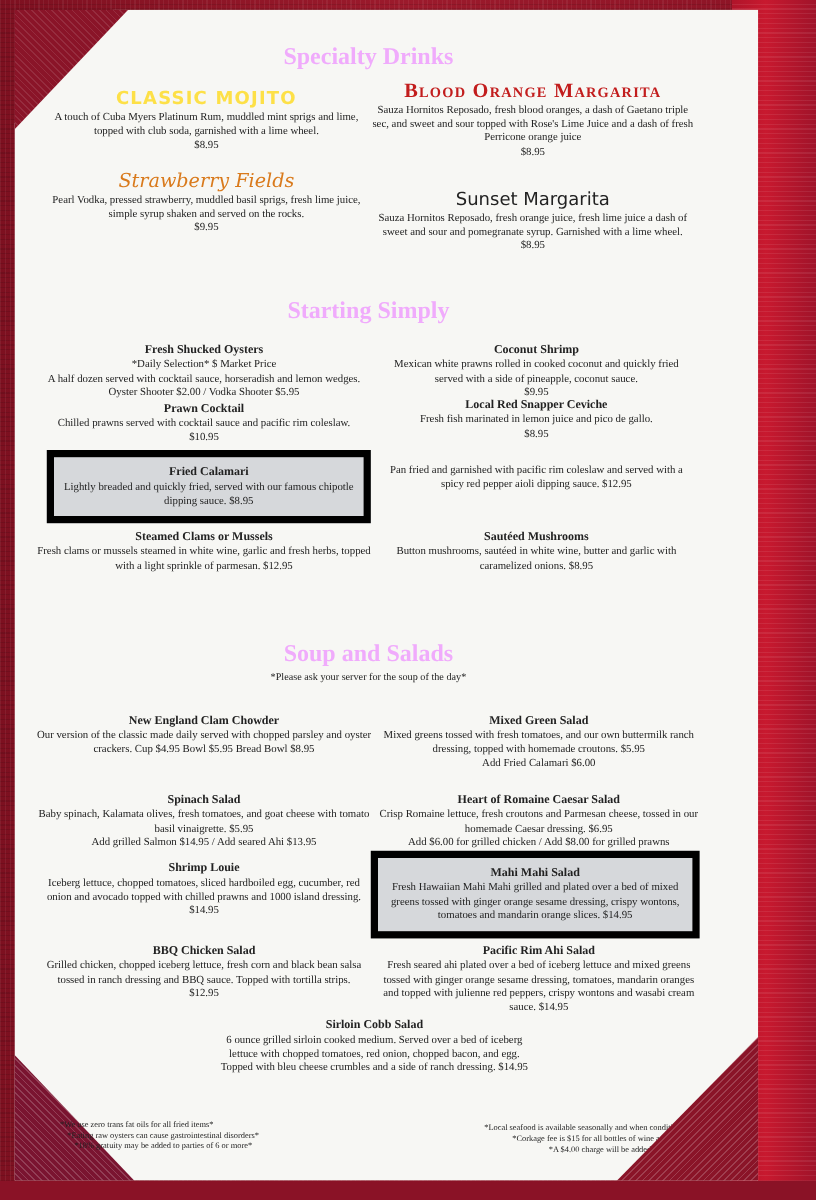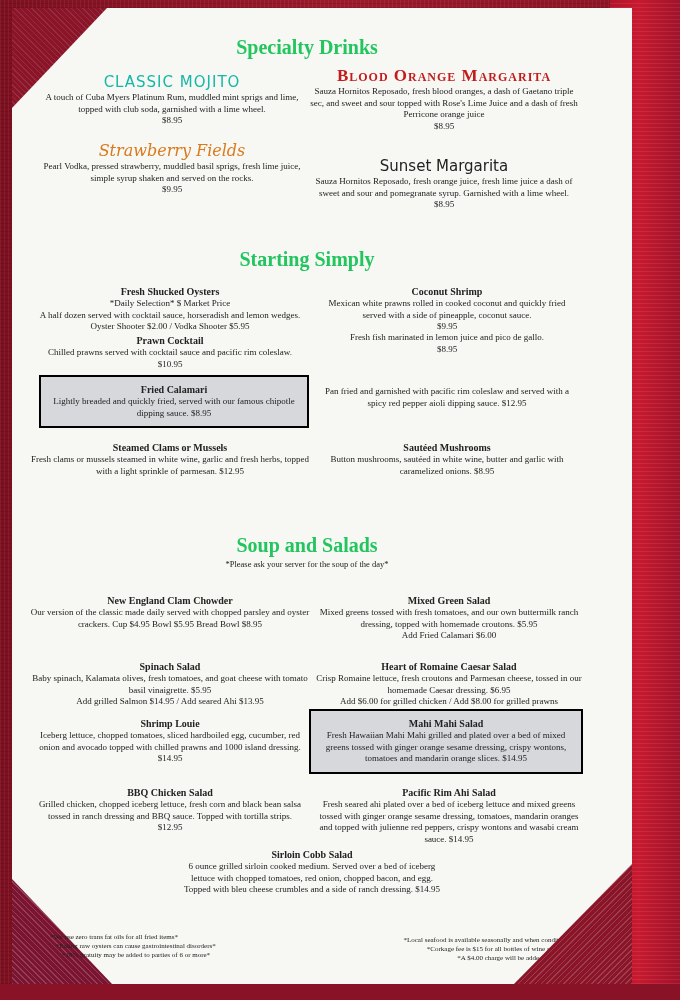--- a/index.html
+++ b/index.html
@@ -36,32 +36,32 @@
         #8a1428;
     }
     .corner.tl { left: 12px; top: 8px; width: 95px; height: 100px; clip-path: polygon(0 0, 100% 0, 0 100%); }
     .corner.bl { left: 12px; bottom: 16px; width: 100px; height: 105px; clip-path: polygon(0 0, 100% 100%, 0 100%); background: repeating-linear-gradient(45deg, rgba(255,255,255,0.18) 0 1px, transparent 1px 4px), #7a1430; }
     .corner.br { right: 48px; bottom: 16px; width: 118px; height: 120px; clip-path: polygon(100% 0, 100% 100%, 0 100%); background: repeating-linear-gradient(-45deg, rgba(255,255,255,0.18) 0 1px, transparent 1px 4px), #8a1428; }
     .bottom-band { position: absolute; left: 0; right: 0; bottom: 0; height: 16px; background: #8a1226; }
 
     .content { position: absolute; left: 12px; top: 8px; width: 620px; height: 976px; }
     .section-title {
       position: absolute; left: 0; width: 590px; text-align: center;
-      font-weight: bold; font-size: 20px; color: #22c55e;
+      font-weight: bold; font-size: 20px; color: #f0abfc;
     }
     .note { position: absolute; left: 0; width: 590px; text-align: center; font-size: 8.5px; }
     .item {
       position: absolute; text-align: center; font-size: 9px; line-height: 11.5px;
     }
     .item .name { font-weight: bold; font-size: 10px; line-height: 12px; }
     .item.boxed {
-      background: #d6d8db; border: 2px solid #000000; padding: 7px 6px;
+      background: #d6d8db; border: 6px solid #000000; padding: 7px 6px;
     }
     .drink-name { font-size: 17px; line-height: 20px; }
-    .mojito { font-family: "DejaVu Sans", sans-serif; color: #14b8a6; letter-spacing: 1px; font-size: 15px; }
+    .mojito { font-family: "DejaVu Sans", sans-serif; color: #fde047; letter-spacing: 1px; font-size: 15px; font-weight: bold; }
     .blood { font-family: "Liberation Serif", serif; color: #c21d1d; font-weight: bold; font-variant: small-caps; letter-spacing: 1px; font-size: 17px; }
     .straw { font-family: "DejaVu Serif", serif; font-style: italic; color: #d97a1c; font-size: 16px; }
     .sunset { font-family: "DejaVu Sans", sans-serif; color: #222; font-size: 15px; font-weight: normal; }
     .footer { position: absolute; font-size: 7px; line-height: 9px; }
   </style>
 </head>
 <body>
 
 <div class="frame"></div>
 <div class="right-band"></div>
@@ -113,20 +113,21 @@
     <div>$9.95</div>
   </div>
 
   <div class="item" style="left:18px; top:327px; width:280px;">
     <div class="name">Prawn Cocktail</div>
     <div>Chilled prawns served with cocktail sauce and pacific rim coleslaw.</div>
     <div>$10.95</div>
   </div>
 
   <div class="item" style="left:305px; top:324px; width:260px;">
+    <div class="name">Local Red Snapper Ceviche</div>
     <div>Fresh fish marinated in lemon juice and pico de gallo.</div>
     <div>$8.95</div>
   </div>
 
   <div class="item boxed" style="left:27px; top:367px; width:270px;">
     <div class="name">Fried Calamari</div>
     <div>Lightly breaded and quickly fried, served with our famous chipotle dipping sauce.  $8.95</div>
   </div>
 
   <div class="item" style="left:305px; top:378px; width:260px;">

